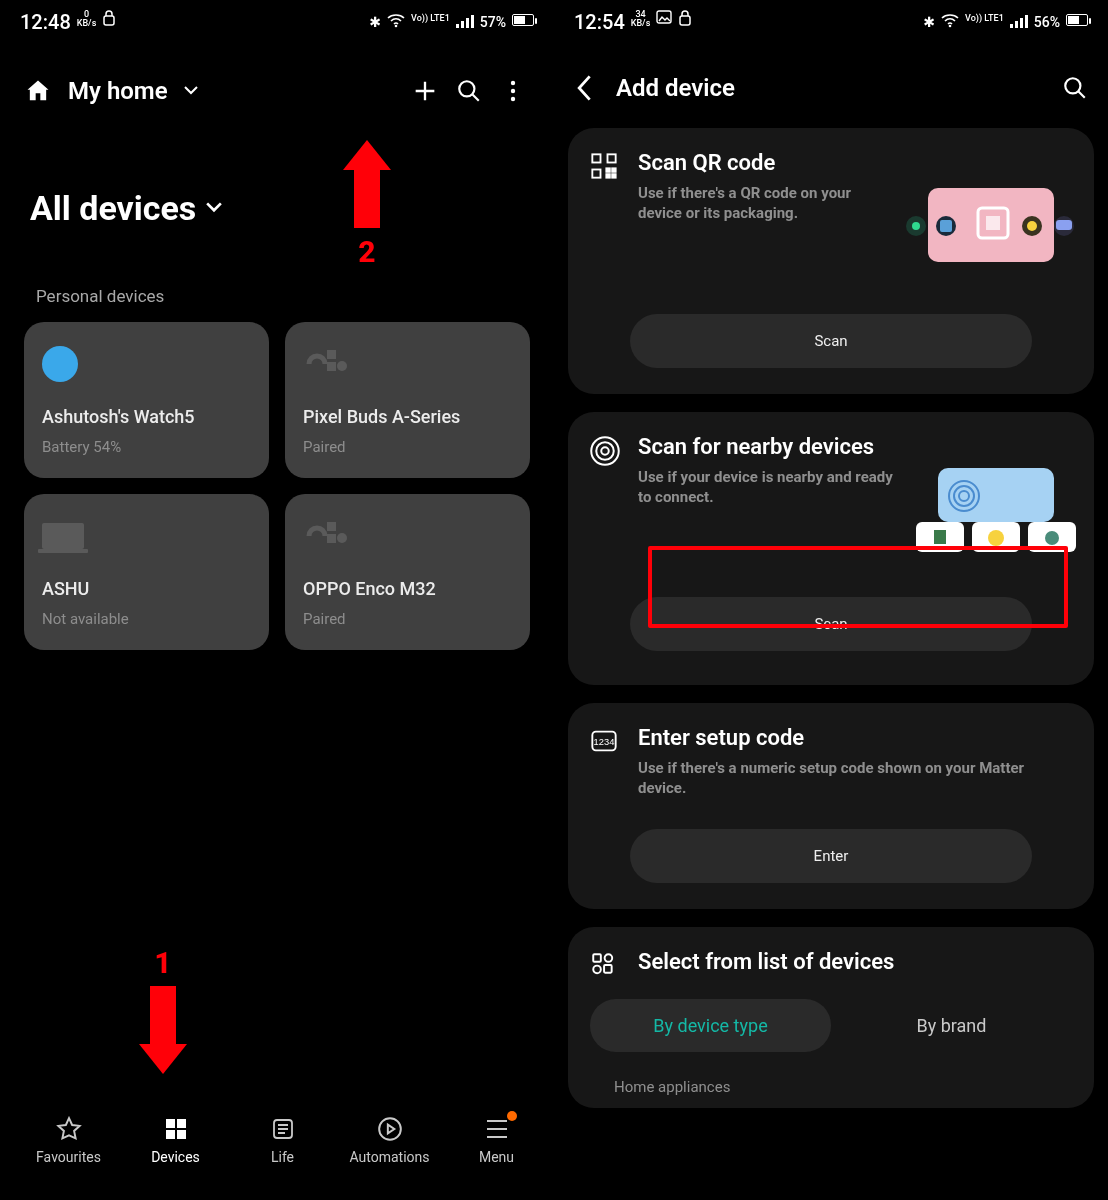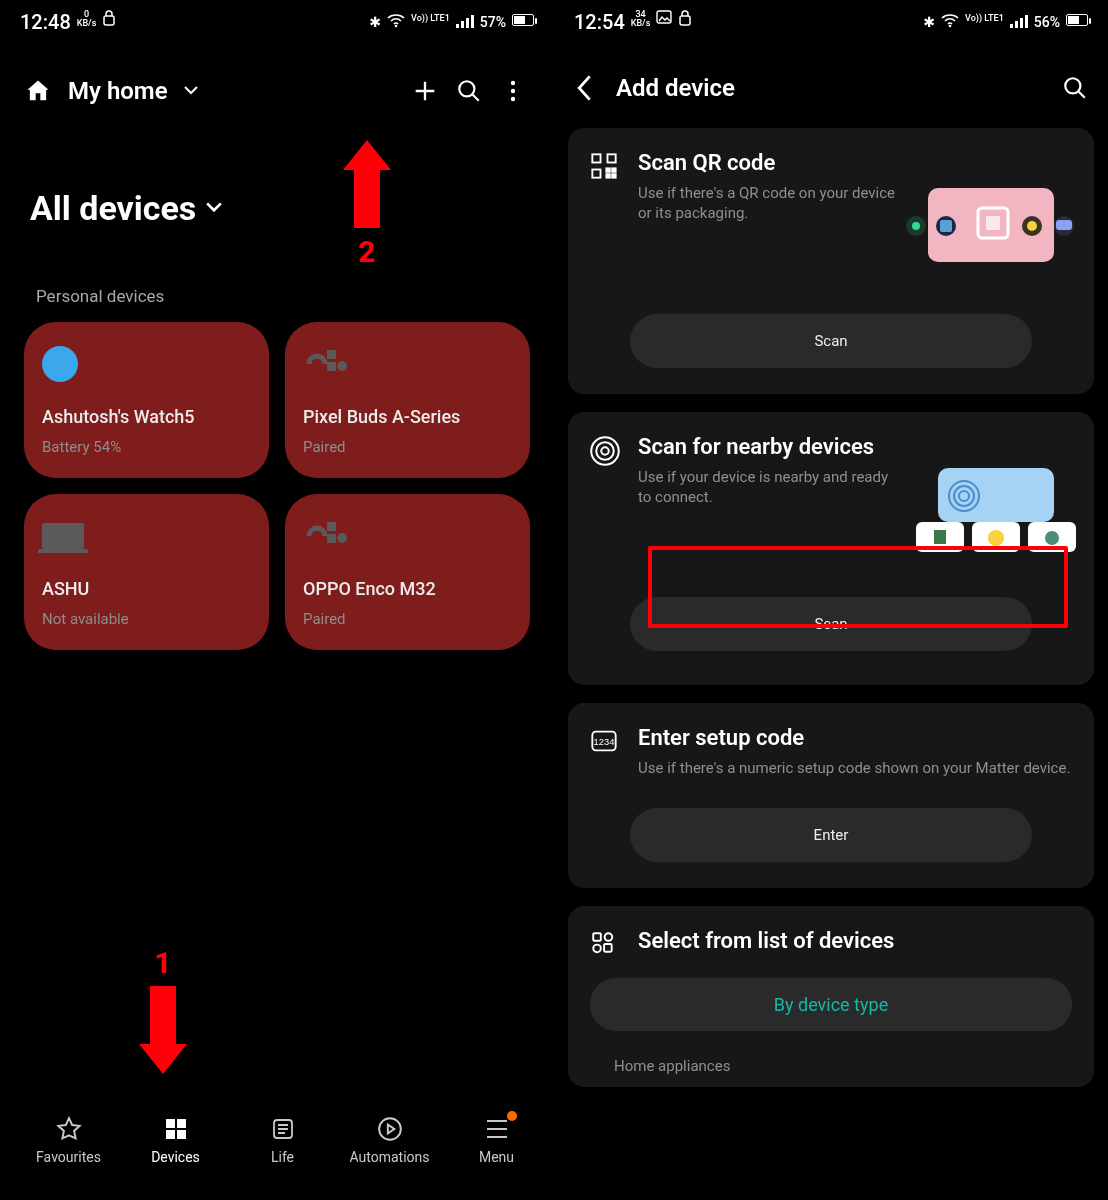--- a/index.html
+++ b/index.html
@@ -67,22 +67,22 @@
     font-size: 17px;
   }
 
   .device-grid {
     display: grid;
     grid-template-columns: 1fr 1fr;
     gap: 16px;
     padding: 0 24px;
   }
   .device-card {
-    background: #7f1d1d;
-    border-radius: 32px;
+    background: #404040;
+    border-radius: 20px;
     padding: 20px 18px 22px;
     min-height: 150px;
     display: flex;
     flex-direction: column;
   }
   .device-icon-row { height: 44px; display:flex; align-items:center; gap:4px; margin-bottom: 20px;}
   .device-name { font-size: 18px; font-weight: 500; color:#ececec; }
   .device-status { font-size: 15px; color: #8d8d8d; margin-top: 11px; }
 
   .watch-circle { width: 36px; height: 36px; border-radius: 50%; background: #3aa8ea; display:inline-block; }
@@ -131,30 +131,30 @@
   .arrow .num { margin-top: 6px; }
 
   
   .back-row {
     display: flex; align-items: center; gap: 20px;
     padding: 36px 20px 8px;
   }
   .back-title { font-size: 24px; font-weight: 600; flex:1;}
   .card {
     background: #171717;
-    border-radius: 16px;
+    border-radius: 26px;
     margin: 18px 14px;
     padding: 22px 22px 26px;
     position: relative;
   }
   .card-head { display: flex; align-items: flex-start; gap: 18px; margin-bottom: 6px;}
   .card-icon { width: 30px; height: 30px; flex-shrink:0; margin-top:2px;}
   .card-titleblock { flex:1; }
   .card-title { font-size: 22px; font-weight: 600; }
-  .card-desc { color: #8f8f8f; font-size: 15px; margin-top: 8px; line-height:1.35; max-width: 260px;}
+  .card-desc { color: #8f8f8f; font-size: 15px; margin-top: 8px; line-height:1.35; max-width: 260px; font-weight: bold;}
   .card-illus {
     position: absolute;
     right: 18px;
     top: 52px;
     width: 170px; height: 90px;
   }
   .pill-btn {
     background: #2a2a2a;
     border-radius: 30px;
     height: 54px;
@@ -534,17 +534,18 @@
           <circle cx="6.5" cy="17" r="3.5"></circle>
             <rect x="13" y="13" width="7" height="7" rx="1"></rect>
         </svg>
       </span>
       <div class="card-titleblock">
         <div class="card-title">Select from list of devices</div>
       </div>
     </div>
     <div class="seg-row">
       <div class="seg active"><span>By device type</span></div>
+      <div class="seg"><span>By brand</span></div>
     </div>
     <div class="footer-label" style="margin-top:26px;">Home appliances</div>
   </div>
 
 </div>
 
 </body></html>

